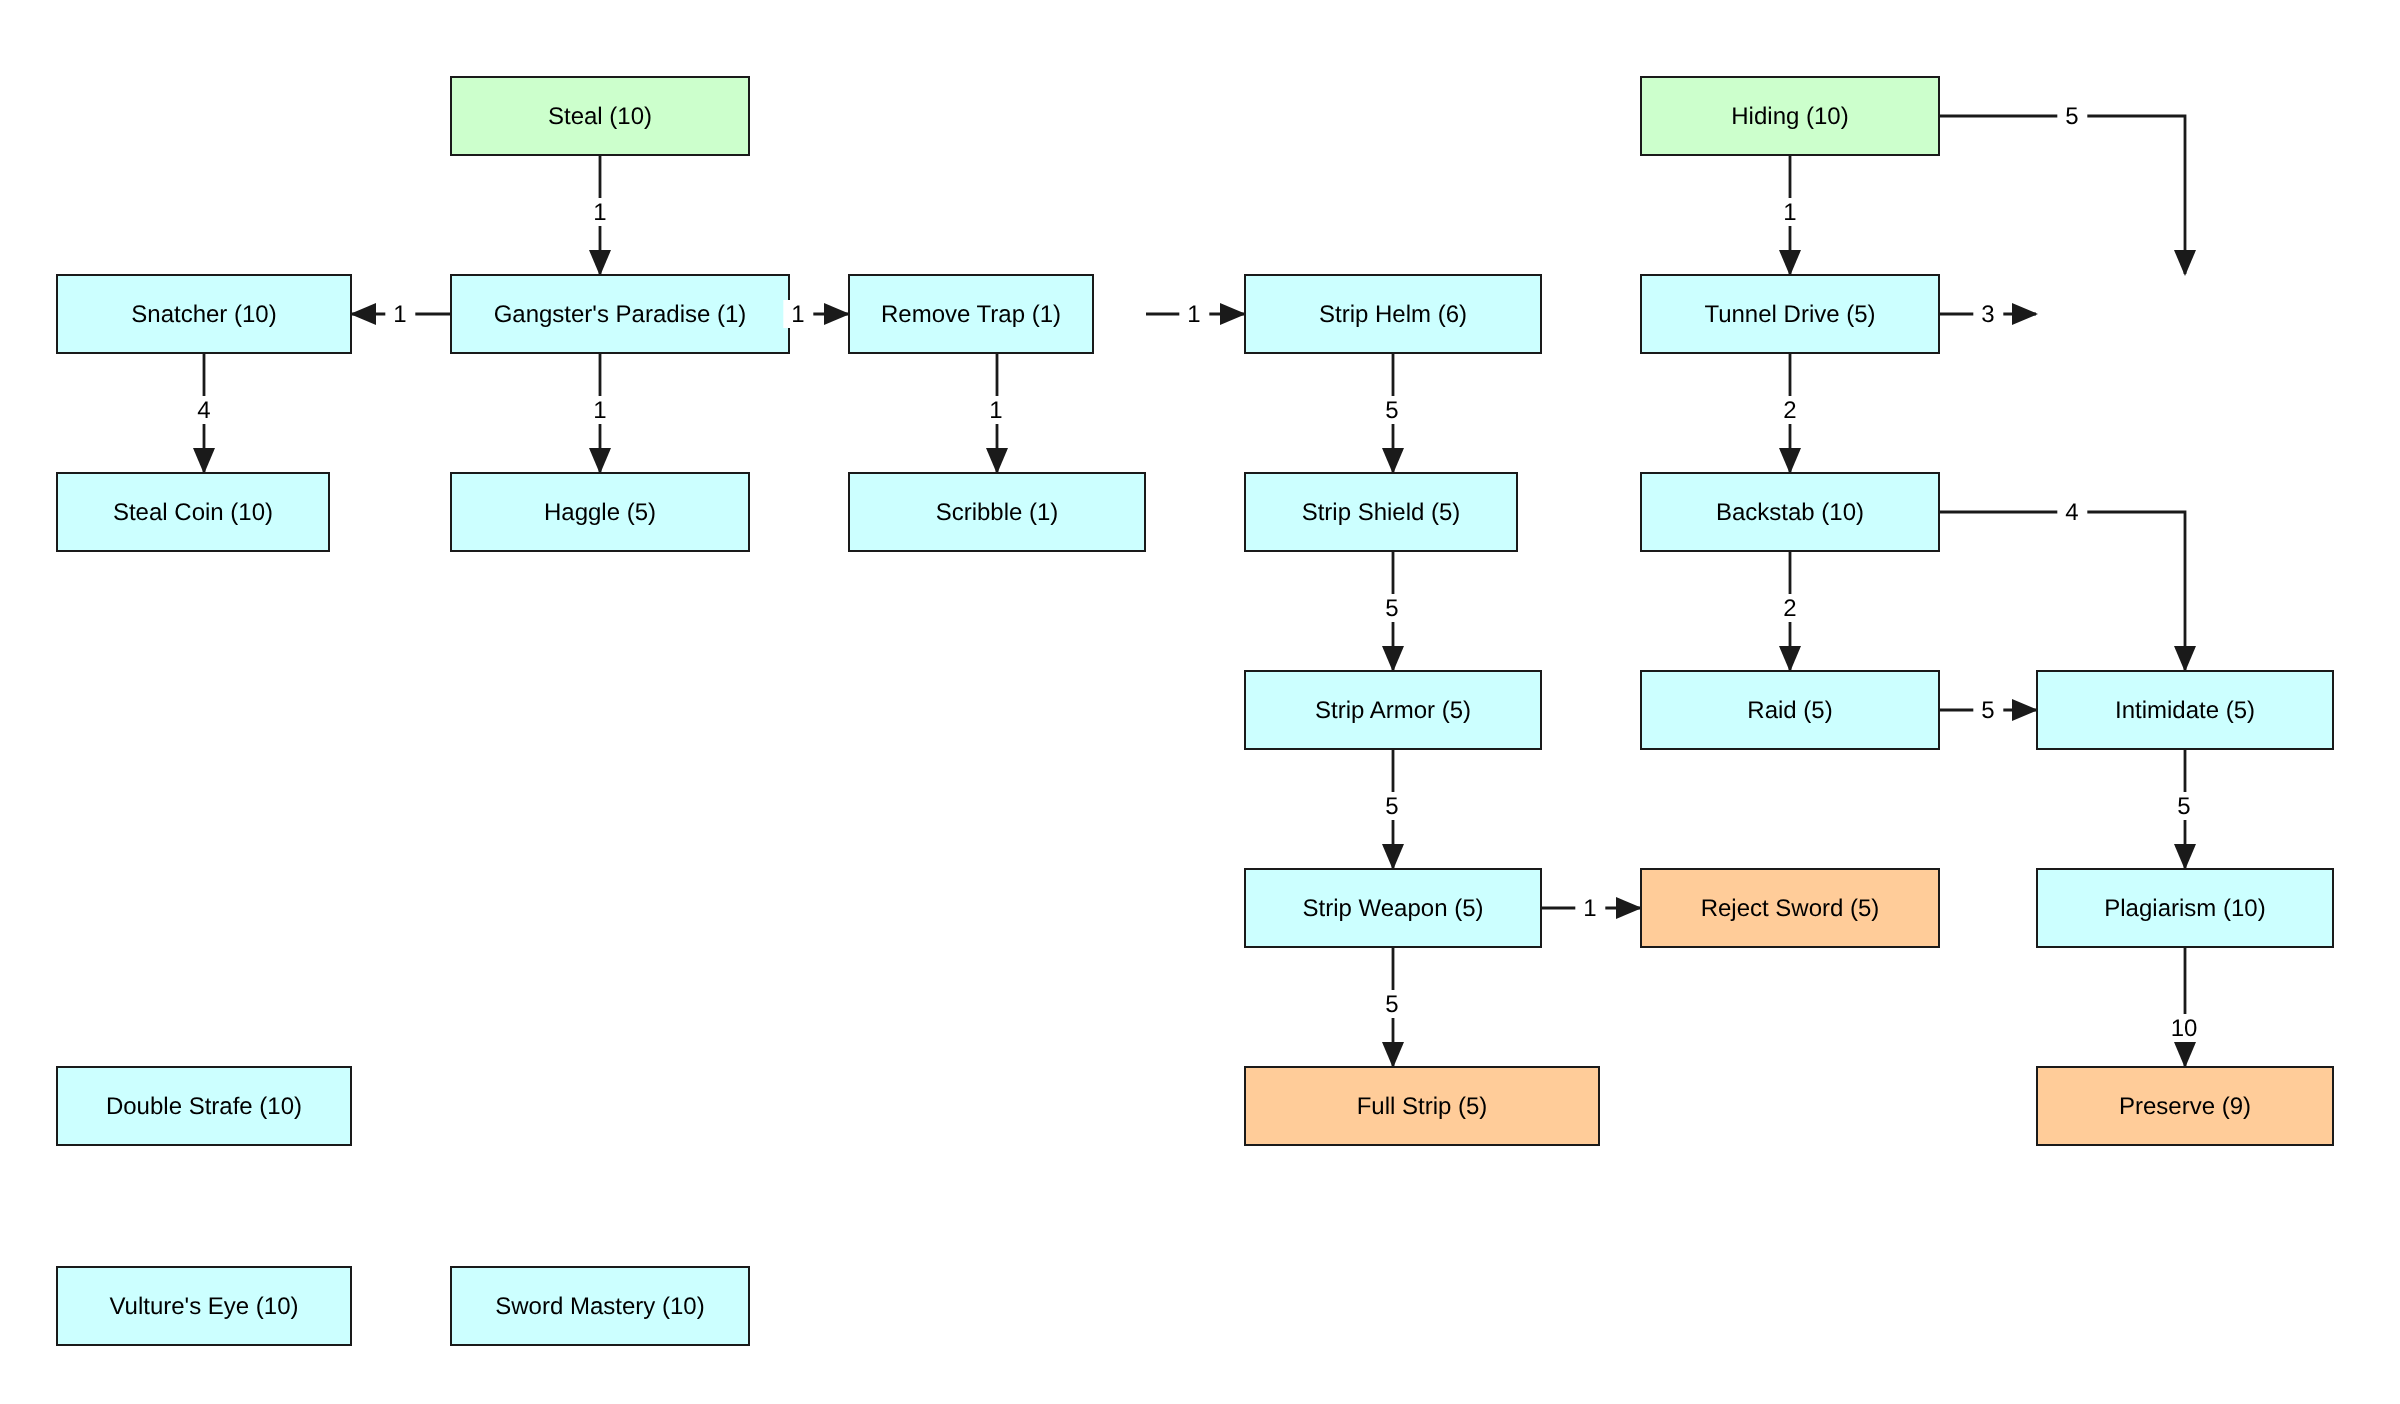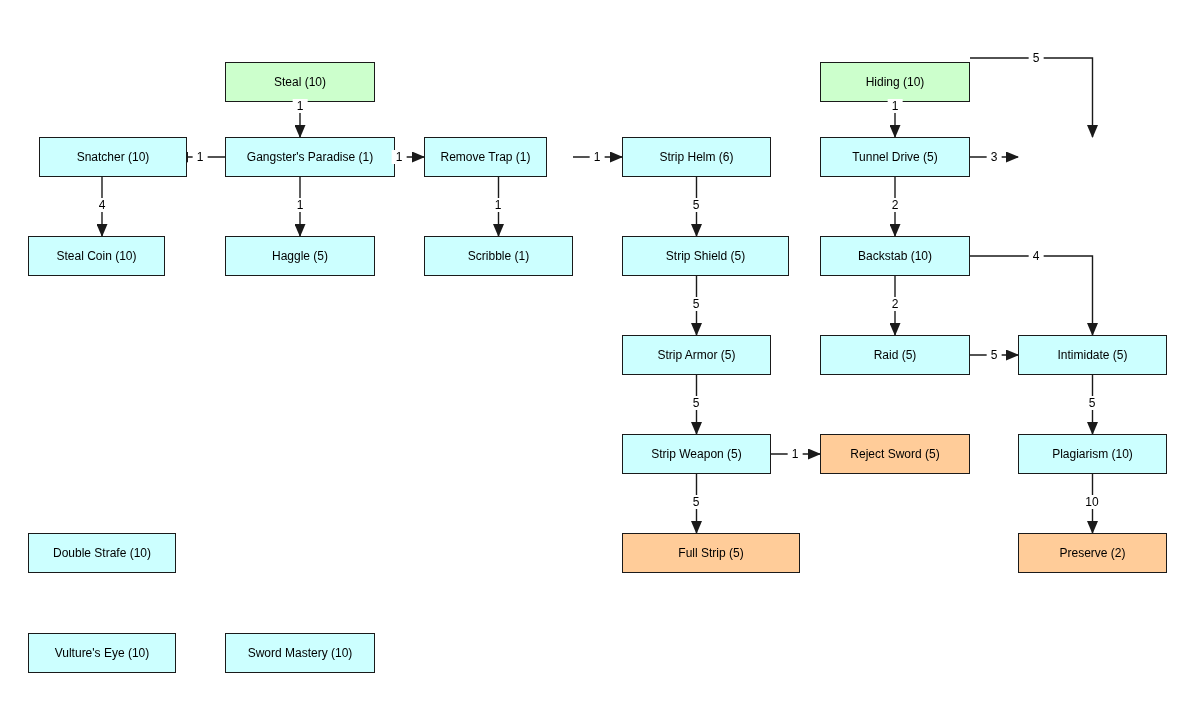--- a/index.html
+++ b/index.html
@@ -10,21 +10,21 @@
   svg.edges{position:absolute;left:0;top:0;width:1200px;height:702px;}
   .edge{fill:none;stroke:var(--line,#1a1a1a);stroke-width:1.4;}
   #arrowhead path{fill:var(--line,#1a1a1a);}
   .node{
     position:absolute;height:40px;box-sizing:border-box;
     border:1.4px solid var(--border,#1a1a1a);
     display:flex;align-items:center;justify-content:center;
     font-size:12px;color:var(--text,#000);text-align:center;
     white-space:nowrap;
   }
-  .node.green{background:var(--start,#ccffcc);margin-top:24px;}
+  .node.green{background:var(--start,#ccffcc);}
   .node.cyan{background:var(--normal,#ccffff);}
   .node.orange{background:var(--quest,#ffcc99);}
   .edge-label{
     position:absolute;transform:translate(-50%,-50%);
     background:var(--background,#fff);padding:0 4px;line-height:14px;
     font-size:12px;color:var(--text,#000);
   }
 </style>
 </head>
 <body>
@@ -55,38 +55,38 @@
     <polyline class="edge" points="895,177 895,236" marker-end="url(#arrowhead)"></polyline>
     <polyline class="edge" points="895,276 895,335" marker-end="url(#arrowhead)"></polyline>
     <polyline class="edge" points="970,256 1092.5,256 1092.5,335" marker-end="url(#arrowhead)"></polyline>
     <polyline class="edge" points="970,355 1018,355" marker-end="url(#arrowhead)"></polyline>
     <polyline class="edge" points="1092.5,375 1092.5,434" marker-end="url(#arrowhead)"></polyline>
     <polyline class="edge" points="1092.5,474 1092.5,533" marker-end="url(#arrowhead)"></polyline>
   </svg>
 
   <div class="node green" style="left:225px;top:38px;width:150px">Steal (10)</div>
   <div class="node green" style="left:820px;top:38px;width:150px">Hiding (10)</div>
-  <div class="node cyan" style="left:39px;top:137px;width:148px">Snatcher (10)</div>
+  <div class="node cyan" style="left:28px;top:137px;width:148px">Snatcher (10)</div>
   <div class="node cyan" style="left:225px;top:137px;width:170px">Gangster's Paradise (1)</div>
   <div class="node cyan" style="left:424px;top:137px;width:123px">Remove Trap (1)</div>
   <div class="node cyan" style="left:622px;top:137px;width:149px">Strip Helm (6)</div>
   <div class="node cyan" style="left:820px;top:137px;width:150px">Tunnel Drive (5)</div>
   <div class="node cyan" style="left:28px;top:236px;width:137px">Steal Coin (10)</div>
   <div class="node cyan" style="left:225px;top:236px;width:150px">Haggle (5)</div>
   <div class="node cyan" style="left:424px;top:236px;width:149px">Scribble (1)</div>
-  <div class="node cyan" style="left:622px;top:236px;width:167px">Strip Shield (5)</div>
+  <div class="node cyan" style="left:622px;top:236px;width:137px">Strip Shield (5)</div>
   <div class="node cyan" style="left:820px;top:236px;width:150px">Backstab (10)</div>
   <div class="node cyan" style="left:622px;top:335px;width:149px">Strip Armor (5)</div>
   <div class="node cyan" style="left:820px;top:335px;width:150px">Raid (5)</div>
   <div class="node cyan" style="left:1018px;top:335px;width:149px">Intimidate (5)</div>
   <div class="node cyan" style="left:622px;top:434px;width:149px">Strip Weapon (5)</div>
   <div class="node orange" style="left:820px;top:434px;width:150px">Reject Sword (5)</div>
   <div class="node cyan" style="left:1018px;top:434px;width:149px">Plagiarism (10)</div>
   <div class="node orange" style="left:622px;top:533px;width:178px">Full Strip (5)</div>
-  <div class="node orange" style="left:1018px;top:533px;width:149px">Preserve (2)</div>
+  <div class="node orange" style="left:1018px;top:533px;width:149px">Preserve (9)</div>
   <div class="node cyan" style="left:28px;top:533px;width:148px">Double Strafe (10)</div>
   <div class="node cyan" style="left:28px;top:633px;width:148px">Vulture's Eye (10)</div>
   <div class="node cyan" style="left:225px;top:633px;width:150px">Sword Mastery (10)</div>
 
   <span class="edge-label" style="left:300px;top:106px">1</span>
   <span class="edge-label" style="left:200px;top:157px">1</span>
   <span class="edge-label" style="left:399px;top:157px">1</span>
   <span class="edge-label" style="left:597px;top:157px">1</span>
   <span class="edge-label" style="left:102px;top:205px">4</span>
   <span class="edge-label" style="left:300px;top:205px">1</span>
@@ -97,15 +97,15 @@
   <span class="edge-label" style="left:795px;top:454px">1</span>
   <span class="edge-label" style="left:696px;top:502px">5</span>
   <span class="edge-label" style="left:895px;top:106px">1</span>
   <span class="edge-label" style="left:1036px;top:58px">5</span>
   <span class="edge-label" style="left:994px;top:157px">3</span>
   <span class="edge-label" style="left:895px;top:205px">2</span>
   <span class="edge-label" style="left:895px;top:304px">2</span>
   <span class="edge-label" style="left:1036px;top:256px">4</span>
   <span class="edge-label" style="left:994px;top:355px">5</span>
   <span class="edge-label" style="left:1092px;top:403px">5</span>
-  <span class="edge-label" style="left:1092px;top:502px">10</span>
+  <span class="edge-label" style="left:1092px;top:514px">10</span>
 
 </div>
 
 </body></html>

